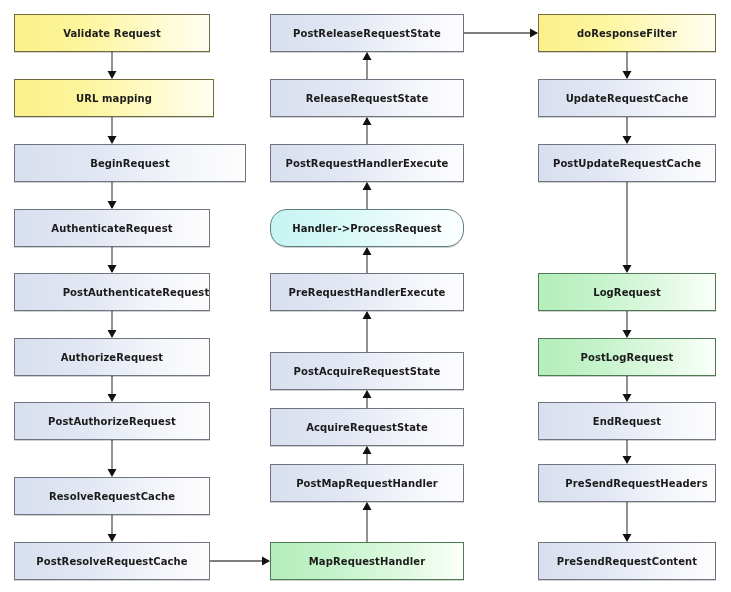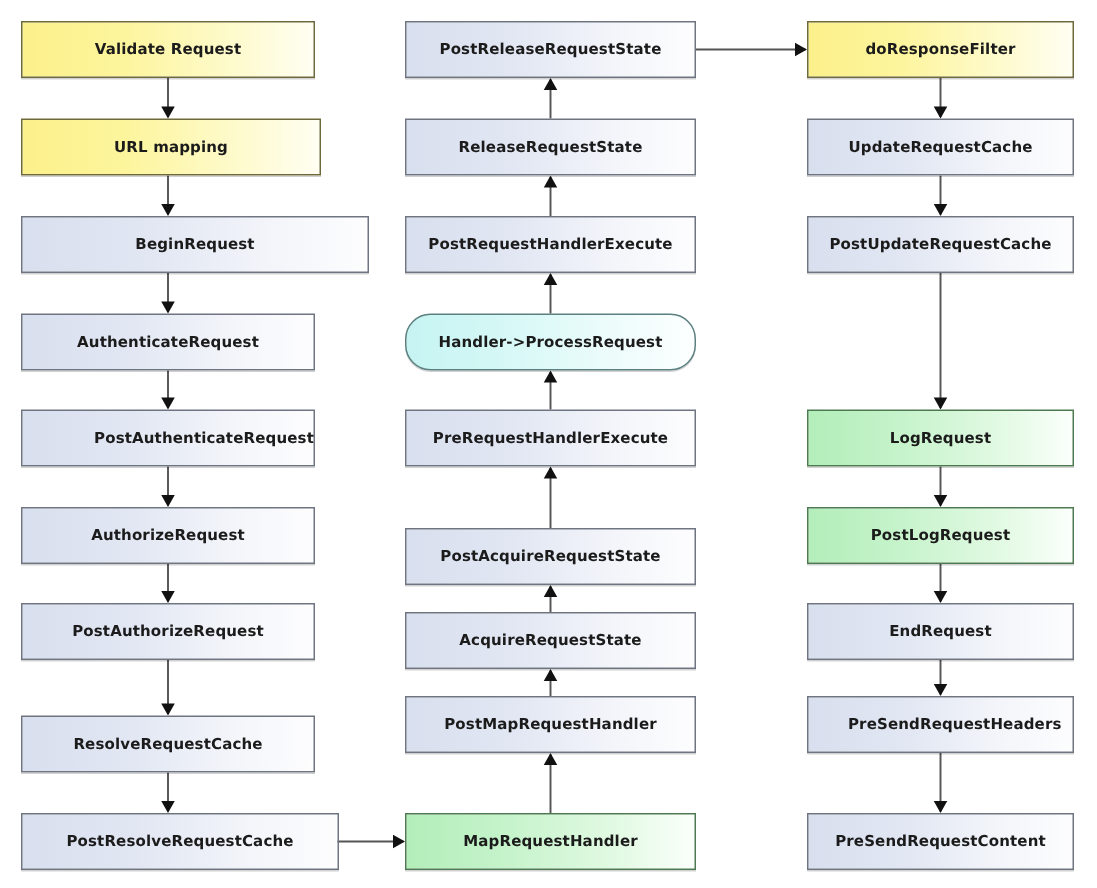--- a/index.html
+++ b/index.html
@@ -184,21 +184,21 @@
       </div>
       <div class="node fill-blue" style="left: 14px; top: 338px; width: 196px; height: 38px;">
         <span>AuthorizeRequest</span>
       </div>
       <div class="node fill-blue" style="left: 14px; top: 402px; width: 196px; height: 38px;">
         <span>PostAuthorizeRequest</span>
       </div>
       <div class="node fill-blue" style="left: 14px; top: 477px; width: 196px; height: 38px;">
         <span>ResolveRequestCache</span>
       </div>
-      <div class="node fill-blue" style="left: 14px; top: 542px; width: 212px; height: 38px;">
+      <div class="node fill-blue" style="left: 14px; top: 542px; width: 196px; height: 38px;">
         <span>PostResolveRequestCache</span>
       </div>
       <div class="node fill-blue" style="left: 270px; top: 14px; width: 194px; height: 38px;">
         <span>PostReleaseRequestState</span>
       </div>
       <div class="node fill-blue" style="left: 270px; top: 79px; width: 194px; height: 38px;">
         <span>ReleaseRequestState</span>
       </div>
       <div class="node fill-blue" style="left: 270px; top: 144px; width: 194px; height: 38px;">
         <span>PostRequestHandlerExecute</span>

